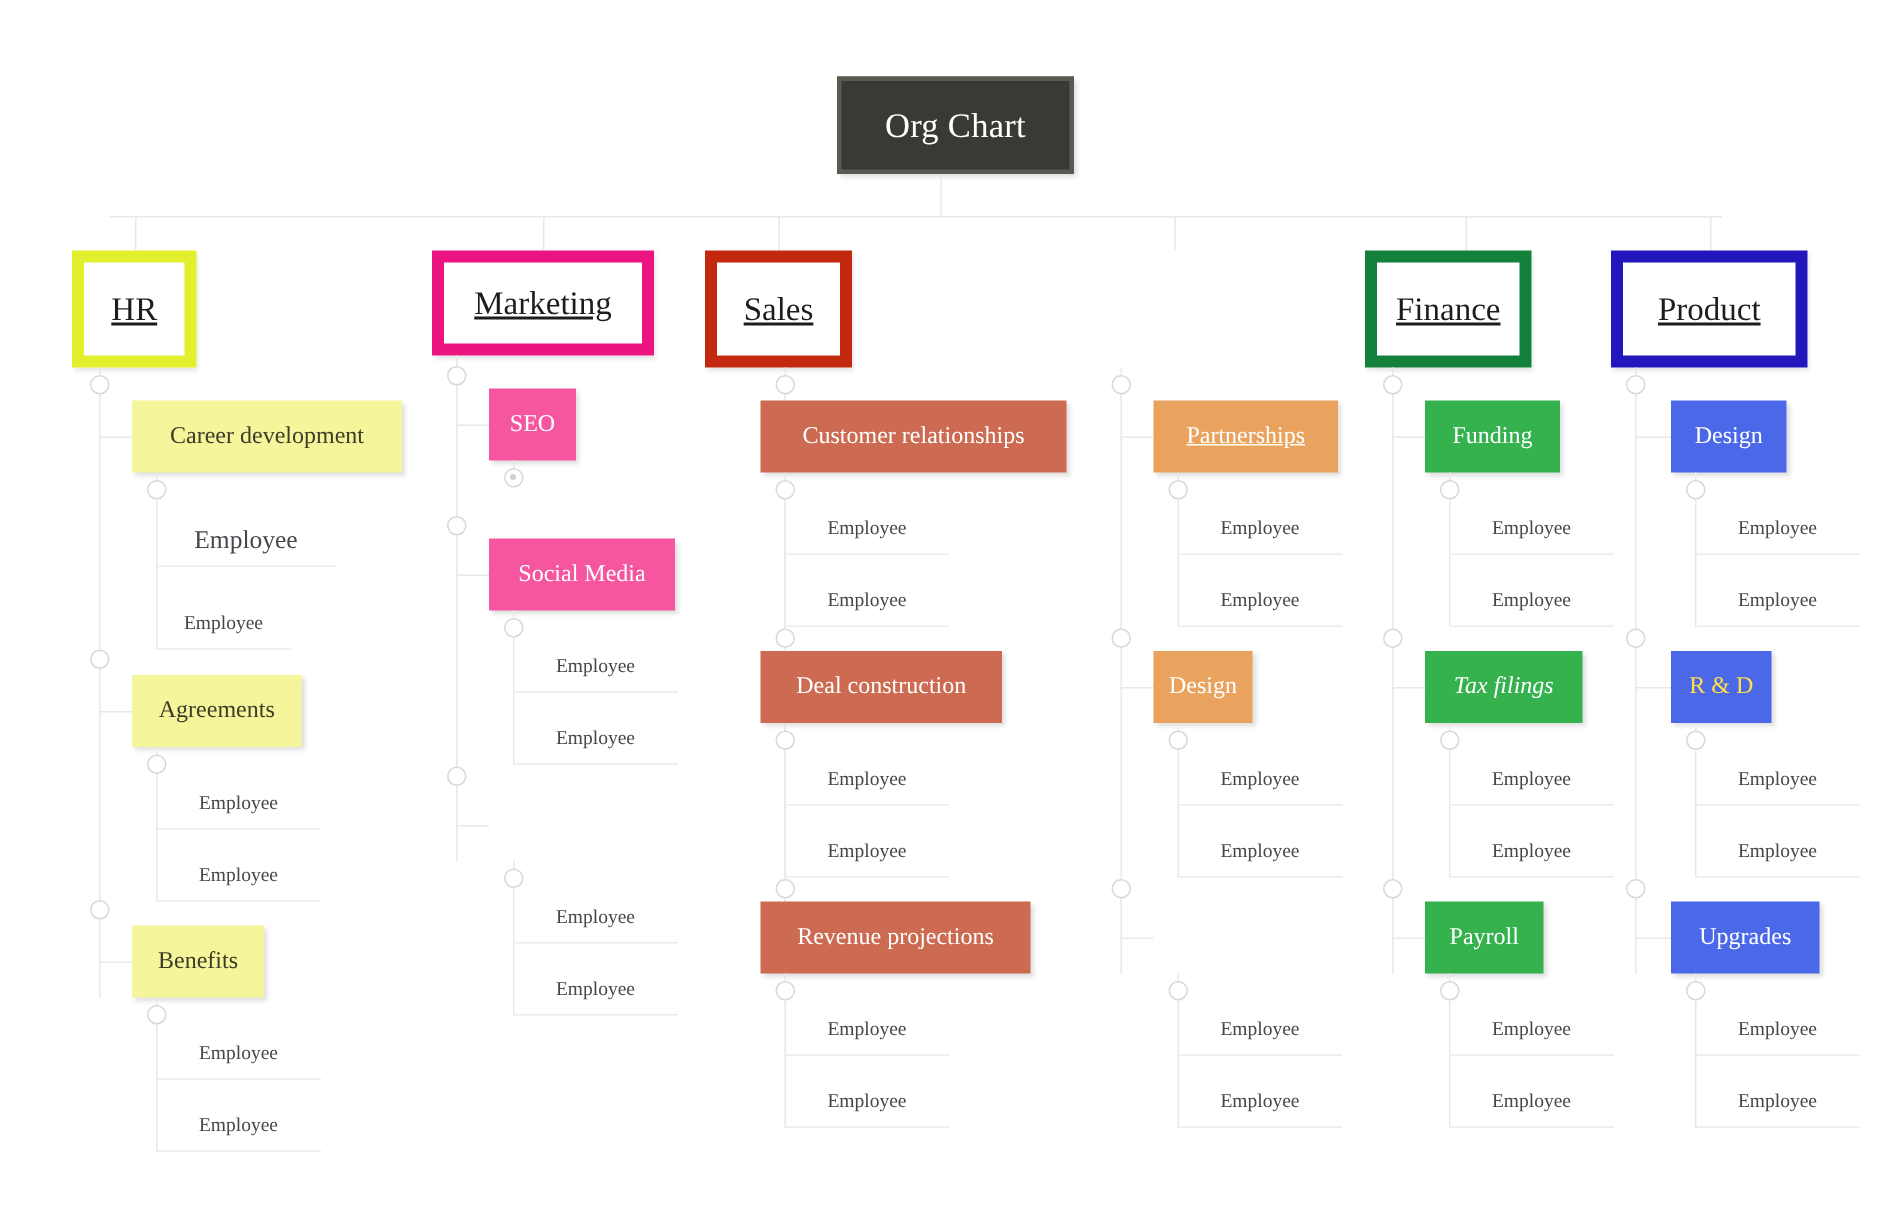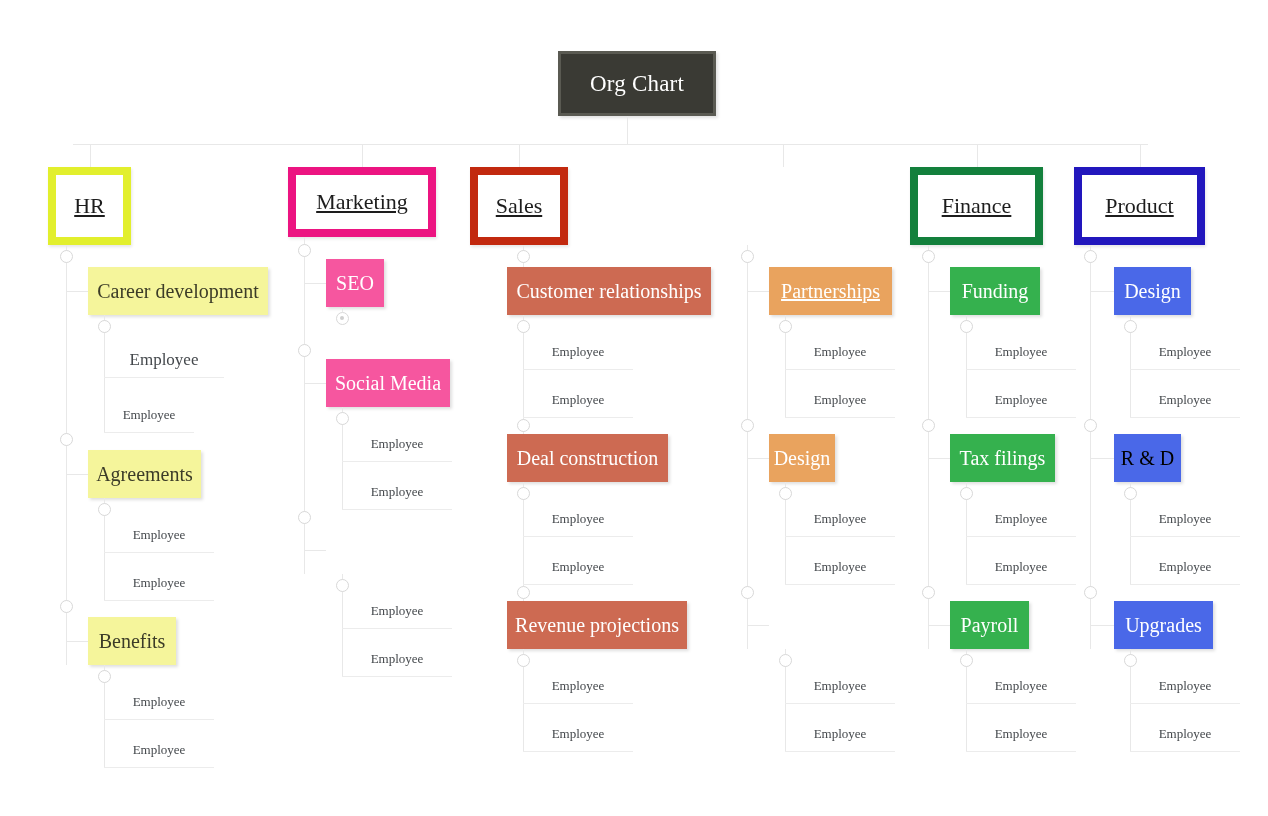--- a/index.html
+++ b/index.html
@@ -77,21 +77,21 @@
     text-decoration: underline;
   }
 
   
   .team-node {
     position: absolute;
     box-sizing: border-box;
     display: flex;
     align-items: center;
     justify-content: center;
-    font-size: 20px;
+    font-size: 16px;
     box-shadow: 2px 2px 3px rgba(0,0,0,.13);
   }
 
   
   .emp-node {
     position: absolute;
     box-sizing: border-box;
     display: flex;
     align-items: center;
     justify-content: center;
@@ -194,32 +194,32 @@
     <div class="node-dot" style="left: 778.5px; top: 486.5px; border-color: rgb(216, 216, 216); background: rgb(255, 255, 255);"></div>
     <div class="emp-node" style="left: 785px; top: 502px; width: 110px; height: 35px; color: rgb(68, 72, 76); border-bottom-color: rgb(236, 236, 236);">Employee</div>
     <div class="emp-node" style="left: 785px; top: 550px; width: 110px; height: 35px; color: rgb(68, 72, 76); border-bottom-color: rgb(236, 236, 236);">Employee</div>
     <div class="conn conn-h" style="left: 747px; top: 625px; width: 22px; background: rgb(232, 232, 232);"></div>
     <div class="node-dot" style="left: 740.5px; top: 585.5px; border-color: rgb(216, 216, 216); background: rgb(255, 255, 255);"></div>
     <div class="conn conn-v" style="left: 785px; top: 649px; height: 103px; background: rgb(232, 232, 232);"></div>
     <div class="node-dot" style="left: 778.5px; top: 653.5px; border-color: rgb(216, 216, 216); background: rgb(255, 255, 255);"></div>
     <div class="emp-node" style="left: 785px; top: 669px; width: 110px; height: 35px; color: rgb(68, 72, 76); border-bottom-color: rgb(236, 236, 236);">Employee</div>
     <div class="emp-node" style="left: 785px; top: 717px; width: 110px; height: 35px; color: rgb(68, 72, 76); border-bottom-color: rgb(236, 236, 236);">Employee</div>
     <div class="conn conn-v" style="left: 977px; top: 144px; height: 23px; background: rgb(232, 232, 232);"></div>
-    <div class="dept-node" style="left: 910px; top: 167px; width: 133px; height: 78px; border: 8px solid rgb(19, 128, 60); color: rgb(29, 29, 29);">Finance</div>
+    <div class="dept-node" style="left: 910px; top: 167px; width: 111px; height: 78px; border: 8px solid rgb(19, 128, 60); color: rgb(29, 29, 29);">Finance</div>
     <div class="conn conn-v" style="left: 928px; top: 245px; height: 404px; background: rgb(232, 232, 232);"></div>
     <div class="conn conn-h" style="left: 928px; top: 291px; width: 22px; background: rgb(232, 232, 232);"></div>
     <div class="node-dot" style="left: 921.5px; top: 249.5px; border-color: rgb(216, 216, 216); background: rgb(255, 255, 255);"></div>
     <div class="team-node" style="left: 950px; top: 267px; width: 90px; height: 48px; background: rgb(53, 177, 78); color: rgb(255, 255, 255);">Funding</div>
     <div class="conn conn-v" style="left: 966px; top: 315px; height: 103px; background: rgb(232, 232, 232);"></div>
     <div class="node-dot" style="left: 959.5px; top: 319.5px; border-color: rgb(216, 216, 216); background: rgb(255, 255, 255);"></div>
     <div class="emp-node" style="left: 966px; top: 335px; width: 110px; height: 35px; color: rgb(68, 72, 76); border-bottom-color: rgb(236, 236, 236);">Employee</div>
     <div class="emp-node" style="left: 966px; top: 383px; width: 110px; height: 35px; color: rgb(68, 72, 76); border-bottom-color: rgb(236, 236, 236);">Employee</div>
     <div class="conn conn-h" style="left: 928px; top: 458px; width: 22px; background: rgb(232, 232, 232);"></div>
     <div class="node-dot" style="left: 921.5px; top: 418.5px; border-color: rgb(216, 216, 216); background: rgb(255, 255, 255);"></div>
-    <div class="team-node" style="left: 950px; top: 434px; width: 105px; height: 48px; background: rgb(53, 177, 78); color: rgb(255, 255, 255);">Tax filings</div>
+    <div class="team-node" style="left: 950px; top: 434px; width: 105px; height: 48px; background: rgb(53, 177, 78); color: rgb(255, 255, 255); font-style: italic;">Tax filings</div>
     <div class="conn conn-v" style="left: 966px; top: 482px; height: 103px; background: rgb(232, 232, 232);"></div>
     <div class="node-dot" style="left: 959.5px; top: 486.5px; border-color: rgb(216, 216, 216); background: rgb(255, 255, 255);"></div>
     <div class="emp-node" style="left: 966px; top: 502px; width: 110px; height: 35px; color: rgb(68, 72, 76); border-bottom-color: rgb(236, 236, 236);">Employee</div>
     <div class="emp-node" style="left: 966px; top: 550px; width: 110px; height: 35px; color: rgb(68, 72, 76); border-bottom-color: rgb(236, 236, 236);">Employee</div>
     <div class="conn conn-h" style="left: 928px; top: 625px; width: 22px; background: rgb(232, 232, 232);"></div>
     <div class="node-dot" style="left: 921.5px; top: 585.5px; border-color: rgb(216, 216, 216); background: rgb(255, 255, 255);"></div>
     <div class="team-node" style="left: 950px; top: 601px; width: 79px; height: 48px; background: rgb(53, 177, 78); color: rgb(255, 255, 255);">Payroll</div>
     <div class="conn conn-v" style="left: 966px; top: 649px; height: 103px; background: rgb(232, 232, 232);"></div>
     <div class="node-dot" style="left: 959.5px; top: 653.5px; border-color: rgb(216, 216, 216); background: rgb(255, 255, 255);"></div>
     <div class="emp-node" style="left: 966px; top: 669px; width: 110px; height: 35px; color: rgb(68, 72, 76); border-bottom-color: rgb(236, 236, 236);">Employee</div>
@@ -229,21 +229,21 @@
     <div class="conn conn-v" style="left: 1090px; top: 245px; height: 404px; background: rgb(232, 232, 232);"></div>
     <div class="conn conn-h" style="left: 1090px; top: 291px; width: 24px; background: rgb(232, 232, 232);"></div>
     <div class="node-dot" style="left: 1083.5px; top: 249.5px; border-color: rgb(216, 216, 216); background: rgb(255, 255, 255);"></div>
     <div class="team-node" style="left: 1114px; top: 267px; width: 77px; height: 48px; background: rgb(74, 104, 232); color: rgb(255, 255, 255);">Design</div>
     <div class="conn conn-v" style="left: 1130px; top: 315px; height: 103px; background: rgb(232, 232, 232);"></div>
     <div class="node-dot" style="left: 1123.5px; top: 319.5px; border-color: rgb(216, 216, 216); background: rgb(255, 255, 255);"></div>
     <div class="emp-node" style="left: 1130px; top: 335px; width: 110px; height: 35px; color: rgb(68, 72, 76); border-bottom-color: rgb(236, 236, 236);">Employee</div>
     <div class="emp-node" style="left: 1130px; top: 383px; width: 110px; height: 35px; color: rgb(68, 72, 76); border-bottom-color: rgb(236, 236, 236);">Employee</div>
     <div class="conn conn-h" style="left: 1090px; top: 458px; width: 24px; background: rgb(232, 232, 232);"></div>
     <div class="node-dot" style="left: 1083.5px; top: 418.5px; border-color: rgb(216, 216, 216); background: rgb(255, 255, 255);"></div>
-    <div class="team-node" style="left: 1114px; top: 434px; width: 67px; height: 48px; background: rgb(74, 104, 232); color: #000000;">R &amp; D</div>
+    <div class="team-node" style="left: 1114px; top: 434px; width: 67px; height: 48px; background: rgb(74, 104, 232); color: #fde047;">R &amp; D</div>
     <div class="conn conn-v" style="left: 1130px; top: 482px; height: 103px; background: rgb(232, 232, 232);"></div>
     <div class="node-dot" style="left: 1123.5px; top: 486.5px; border-color: rgb(216, 216, 216); background: rgb(255, 255, 255);"></div>
     <div class="emp-node" style="left: 1130px; top: 502px; width: 110px; height: 35px; color: rgb(68, 72, 76); border-bottom-color: rgb(236, 236, 236);">Employee</div>
     <div class="emp-node" style="left: 1130px; top: 550px; width: 110px; height: 35px; color: rgb(68, 72, 76); border-bottom-color: rgb(236, 236, 236);">Employee</div>
     <div class="conn conn-h" style="left: 1090px; top: 625px; width: 24px; background: rgb(232, 232, 232);"></div>
     <div class="node-dot" style="left: 1083.5px; top: 585.5px; border-color: rgb(216, 216, 216); background: rgb(255, 255, 255);"></div>
     <div class="team-node" style="left: 1114px; top: 601px; width: 99px; height: 48px; background: rgb(74, 104, 232); color: rgb(255, 255, 255);">Upgrades</div>
     <div class="conn conn-v" style="left: 1130px; top: 649px; height: 103px; background: rgb(232, 232, 232);"></div>
     <div class="node-dot" style="left: 1123.5px; top: 653.5px; border-color: rgb(216, 216, 216); background: rgb(255, 255, 255);"></div>
     <div class="emp-node" style="left: 1130px; top: 669px; width: 110px; height: 35px; color: rgb(68, 72, 76); border-bottom-color: rgb(236, 236, 236);">Employee</div>

